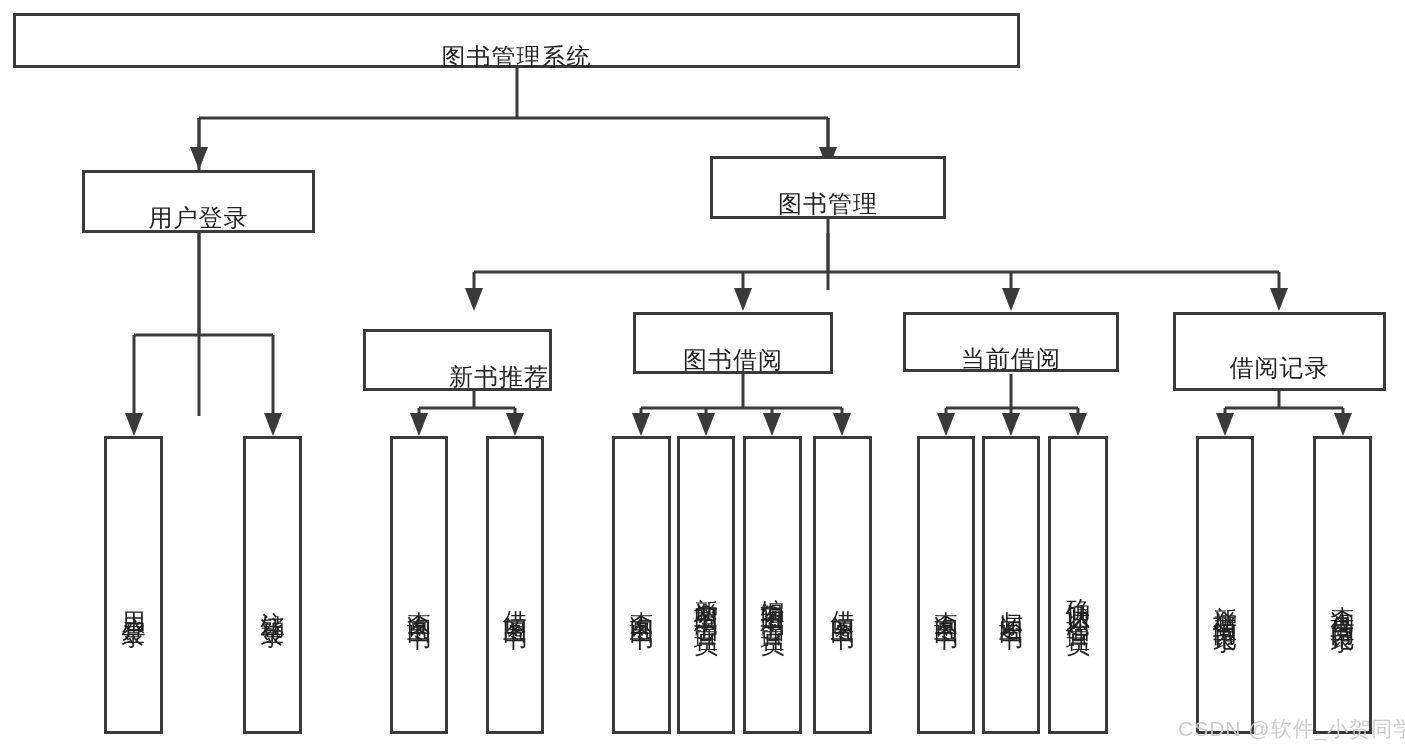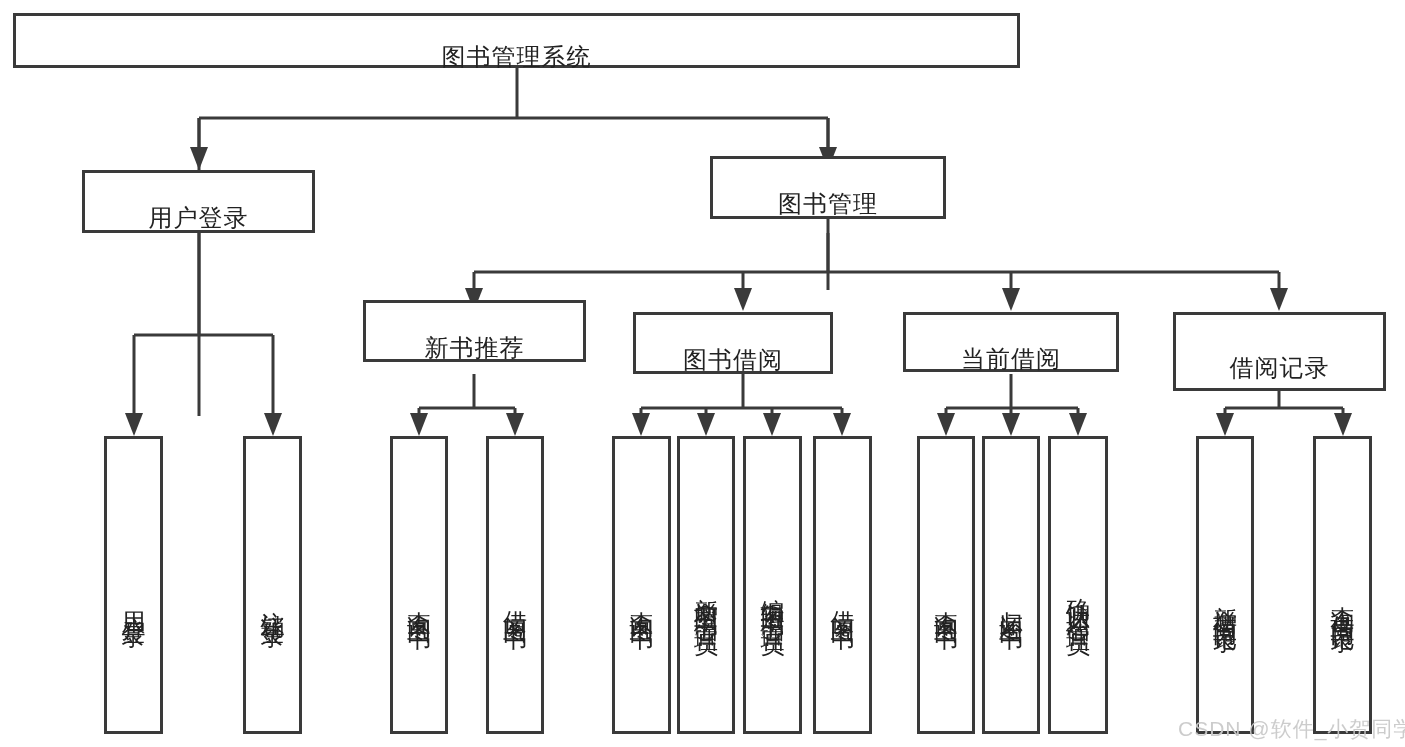--- a/index.html
+++ b/index.html
@@ -129,21 +129,21 @@
     <span class="lbl">图书管理系统</span>
   </div>
 
   <div class="box h" style="left:82px; top:170px; width:233px; height:63px;">
     <span class="lbl">用户登录</span>
   </div>
   <div class="box h" style="left:710px; top:156px; width:236px; height:63px;">
     <span class="lbl">图书管理</span>
   </div>
 
-  <div class="box h" style="left:363px; top:300px; width:223px; height:62px;">
+  <div class="box h" style="left:363px; top:329px; width:189px; height:62px;justify-content:flex-end;">
     <span class="lbl">新书推荐</span>
   </div>
   <div class="box h" style="left:633px; top:312px; width:200px; height:62px;">
     <span class="lbl">图书借阅</span>
   </div>
   <div class="box h" style="left:903px; top:312px; width:216px; height:60px;">
     <span class="lbl">当前借阅</span>
   </div>
   <div class="box h" style="left:1173px; top:312px; width:213px; height:79px;">
     <span class="lbl">借阅记录</span>

